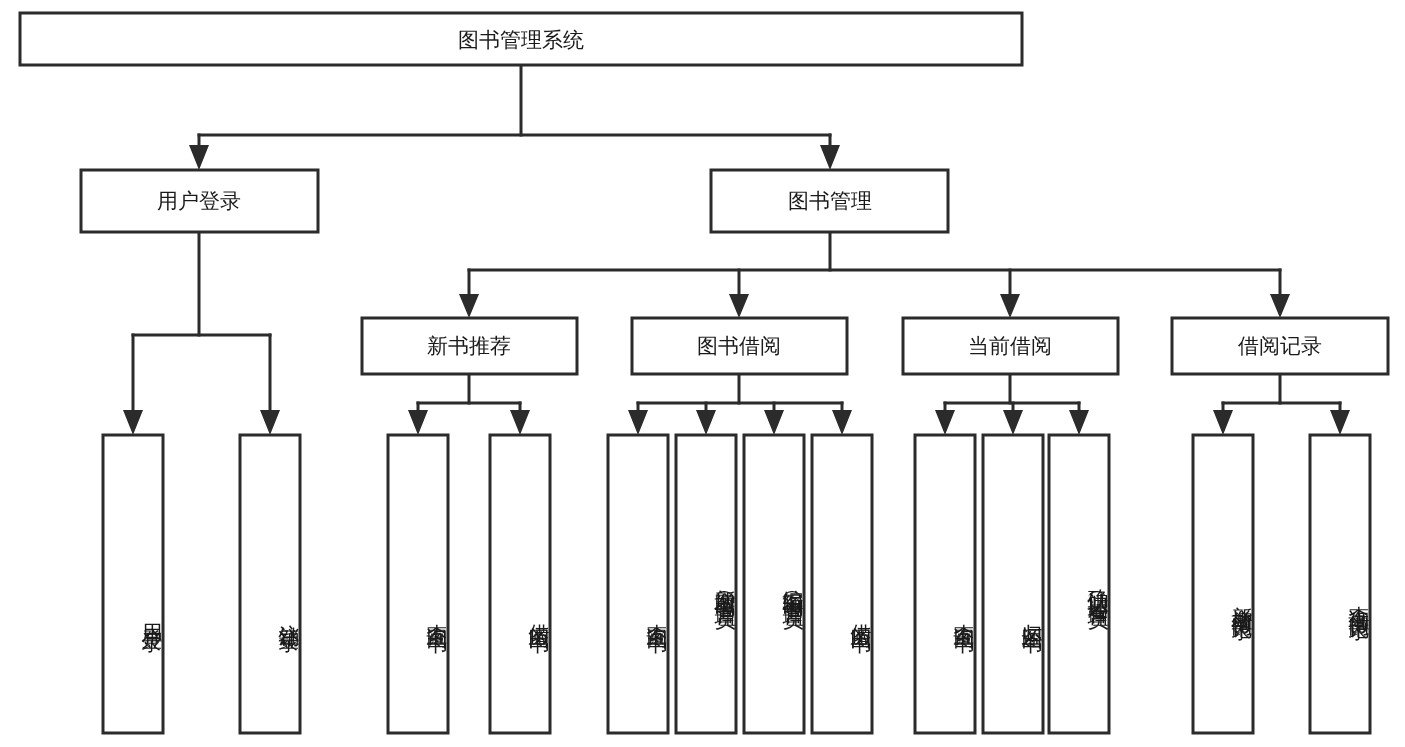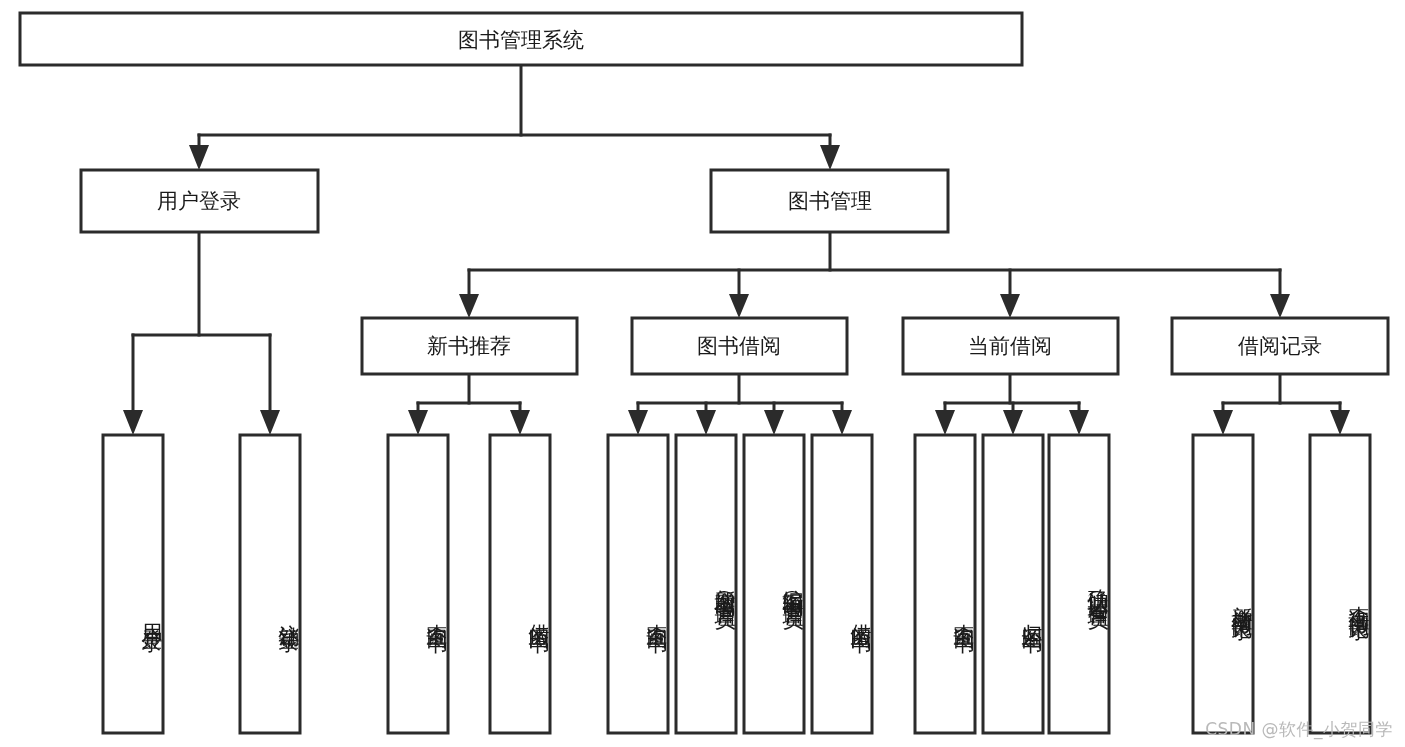--- a/index.html
+++ b/index.html
@@ -222,14 +222,13 @@
   <div class="leaf-label" style="left:744px; top:443px; width:60px; height:285px;">编辑图书（管理员）</div>
   <div class="leaf-label" style="left:812px; top:500px; width:60px; height:225px;">借阅图书</div>
 
   <div class="leaf-label" style="left:915px; top:500px; width:60px; height:225px;">查询图书</div>
   <div class="leaf-label" style="left:983px; top:500px; width:60px; height:225px;">归还图书</div>
   <div class="leaf-label" style="left:1049px; top:443px; width:60px; height:285px;">确认归还（管理员）</div>
 
   <div class="leaf-label" style="left:1193px; top:470px; width:60px; height:255px;">新增借阅记录</div>
   <div class="leaf-label" style="left:1310px; top:470px; width:60px; height:255px;">查询借阅记录</div>
 
-  <div class="watermark">CSDN @软件_小贺同学</div>
 </div>
 
 </body></html>

